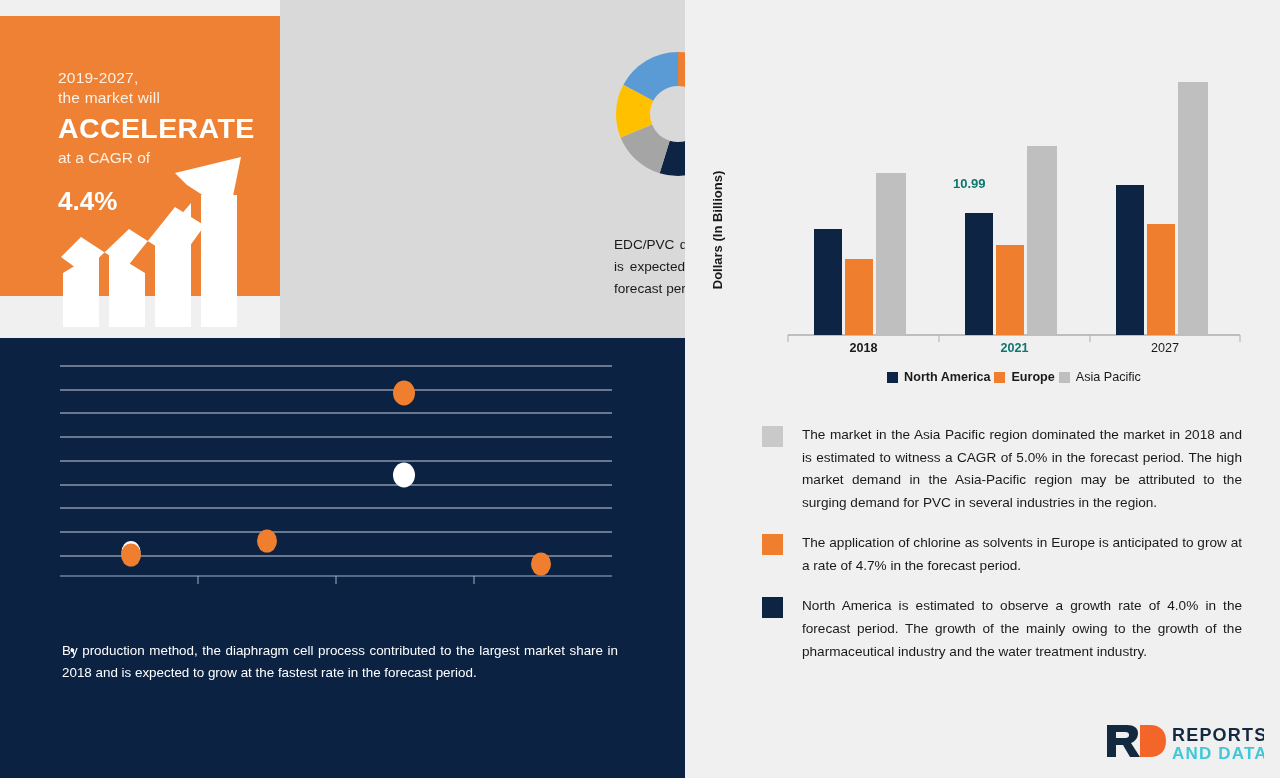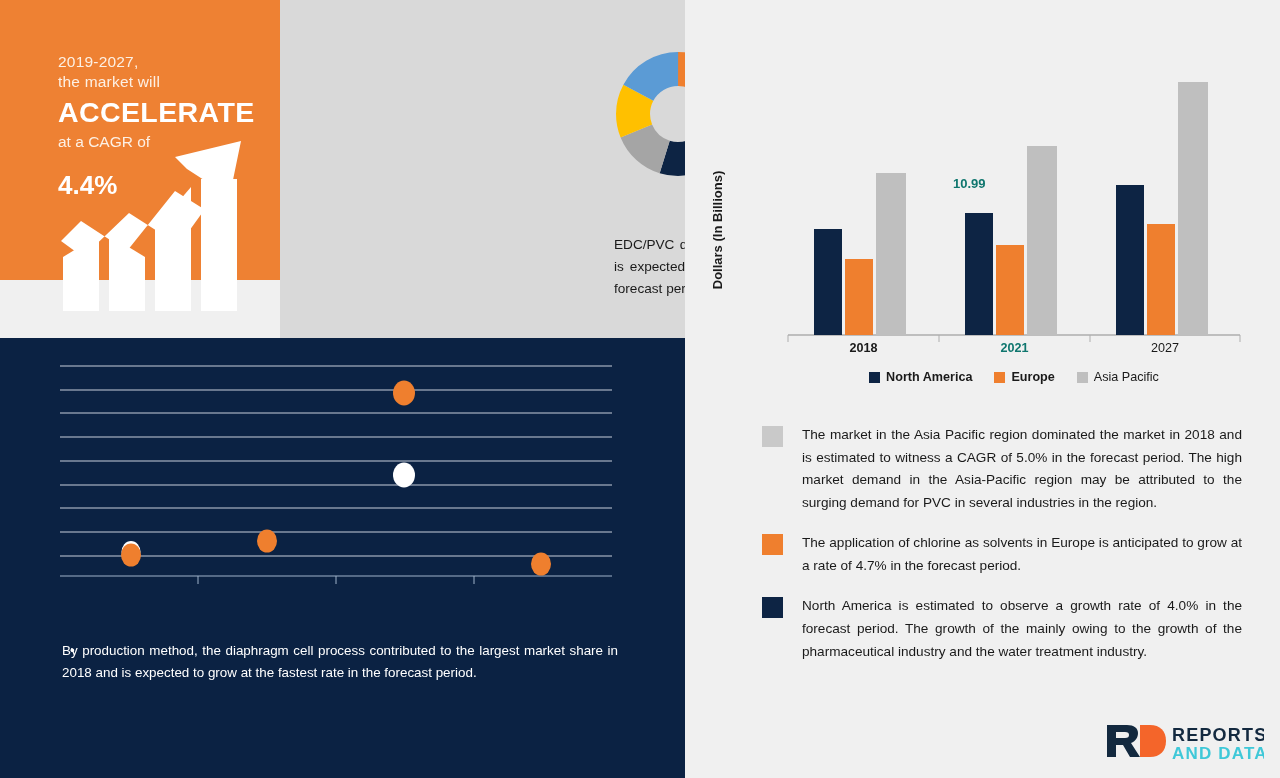--- a/index.html
+++ b/index.html
@@ -6,21 +6,21 @@
   html, body {
     width: 1280px; height: 778px;
     font-family: "Liberation Sans", sans-serif;
     background: #f0f0f0;
     overflow: hidden;
   }
   #root { position: relative; width: 1280px; height: 778px; }
 
   
   .panel { position: absolute; }
-  #orange-panel { left: 0; top: 0; width: 280px; height: 280px; background: #ee8133; }
+  #orange-panel { left: 0; top: 16px; width: 280px; height: 280px; background: #ee8133; }
   #gray-panel   { left: 280px; top: 0; width: 405px; height: 338px; background: #d9d9d9; }
   #navy-panel   { left: 0; top: 338px; width: 685px; height: 440px; background: #0b2243; }
   #right-panel  { left: 685px; top: 0; width: 595px; height: 778px; background: #f0f0f0; }
 
   
   #hero-text { position: absolute; left: 58px; top: 52px; color: #ffffff; line-height: 1.28; }
   #hero-text .line-small { font-size: 15.5px; font-weight: 400; color: #fdf0e4; letter-spacing: .2px; }
   #hero-text .line-accel { font-size: 28.5px; font-weight: 700; letter-spacing: .4px; margin: 2px 0 2px; }
   #hero-text .line-cagr  { font-size: 15.5px; font-weight: 400; color: #fdf0e4; }
   #hero-text .line-pct   { font-size: 26px; font-weight: 700; margin-top: 17px; }
@@ -191,21 +191,21 @@
       </svg>
 
       <div style="position:absolute;left:253px;top:116px;font-size:13px;font-weight:700;color:#0f766e;">10.99</div>
 
       <div style="position:absolute;left:88px;top:281px;width:452px;display:flex;">
         <div style="width:151px;text-align:center;font-size:12.6px;font-weight:700;color:#1a1a1a;">2018</div>
         <div style="width:151px;text-align:center;font-size:12.6px;font-weight:700;color:#0f766e;">2021</div>
         <div style="width:150px;text-align:center;font-size:12.6px;font-weight:400;color:#1a1a1a;">2027</div>
       </div>
 
-      <div style="position:absolute;left:88px;top:310px;width:452px;display:flex;justify-content:center;align-items:center;gap:22px;">
+      <div style="position:absolute;left:88px;top:310px;width:452px;display:flex;justify-content:center;align-items:center;gap:4px;">
         <div style="display:flex;align-items:center;gap:6px;">
           <span style="width:11px;height:11px;background:#0d2444;display:inline-block;"></span>
           <span style="font-size:12.6px;font-weight:700;color:#1a1a1a;">North America</span>
         </div>
         <div style="display:flex;align-items:center;gap:6px;">
           <span style="width:11px;height:11px;background:#ef7f2e;display:inline-block;"></span>
           <span style="font-size:12.6px;font-weight:700;color:#1a1a1a;">Europe</span>
         </div>
         <div style="display:flex;align-items:center;gap:6px;">
           <span style="width:11px;height:11px;background:#bfbfbf;display:inline-block;"></span>

